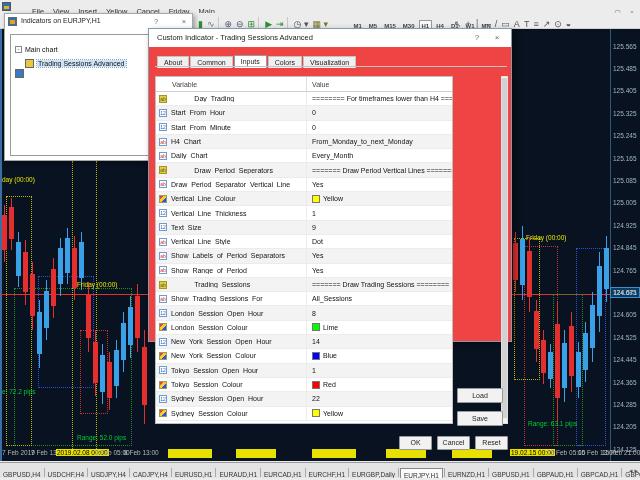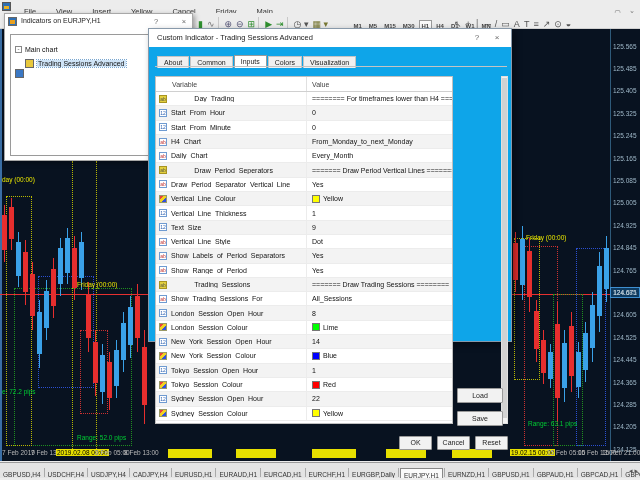--- a/index.html
+++ b/index.html
@@ -2,22 +2,22 @@
 <html><head>
 <meta charset="utf-8">
 <style>
   html,body{margin:0;padding:0;background:#777;}
   *{box-sizing:border-box;font-family:"Liberation Sans",sans-serif;}
   .screen{position:relative;width:640px;height:480px;background:#ececec;overflow:hidden;margin:0 auto;}
   
   .menubar{position:absolute;left:0;top:0;width:640px;height:13px;background:#ececec;}
   .appicon{position:absolute;left:2px;top:2px;width:9px;height:9px;background:#2f6fb2;border:1px solid #555;}
   .appicon:after{content:"";position:absolute;left:1px;top:3px;width:5px;height:3px;background:#e8b020;}
-  .mitem{display:inline-block;margin-left:20px;font-size:7.5px;color:#333;line-height:13px;}
-  .mitem:first-child{margin-left:24px;}
+  .mitem{display:inline-block;margin-left:9px;font-size:7.5px;color:#333;line-height:13px;}
+  .mitem:first-child{margin-left:32px;}
   .wincontrols{position:absolute;right:3px;top:1px;}
   .wc{display:inline-block;width:10px;font-size:7px;color:#777;text-align:center;line-height:10px;}
   
   .toolbar{position:absolute;left:0;top:13px;width:640px;height:16px;background:#ececec;border-bottom:1px solid #d0d0d0;}
   #tbIcons{position:absolute;left:196px;top:0;white-space:nowrap;}
   #tbTf{position:absolute;left:350px;top:1px;white-space:nowrap;}
   #tbTools{position:absolute;left:452px;top:0;white-space:nowrap;}
   .tbtn{display:inline-block;font-size:9px;line-height:15px;color:#555;padding:0 2px;cursor:default;}
   .tsep{display:inline-block;width:4px;height:12px;border-left:1px solid #c8c8c8;margin:0 1px;vertical-align:middle;}
   .tfbtn{display:inline-block;font-size:6px;font-weight:bold;color:#444;line-height:11px;padding:0 2px;margin:0 .5px;border:1px solid transparent;}
@@ -49,21 +49,21 @@
   .treebox{position:absolute;left:5px;top:20px;width:178px;height:122px;background:#fff;border:1px solid #9a9a9a;}
   .trow0{position:absolute;left:4px;top:5px;height:11px;white-space:nowrap;}
   .trow1{position:absolute;left:14px;top:19px;height:11px;white-space:nowrap;}
   .exp{display:inline-block;width:7px;height:7px;border:1px solid #888;font-size:6px;line-height:5px;text-align:center;color:#333;vertical-align:middle;margin-right:3px;background:#fff;}
   .tico{display:inline-block;width:9px;height:9px;vertical-align:middle;margin-right:3px;border:1px solid #666;}
   .tico.chart{background:#3b78c4;}
   .tico.ind{background:#e8c83c;}
   .tlabel{font-size:7px;color:#111;vertical-align:middle;}
   .selhl{background:#cfe4f7;outline:1px dotted #7aa7d0;padding:0 1px;}
   
-  .dialog{position:absolute;left:148px;top:28px;width:364px;height:314px;background:#0ea5e9;border:1px solid #8899aa;box-shadow:3px 3px 7px rgba(0,0,0,.4);}
+  .dialog{position:absolute;left:148px;top:28px;width:364px;height:314px;background:#ef4444;border:1px solid #8899aa;box-shadow:3px 3px 7px rgba(0,0,0,.4);}
   .dtitlebar{position:absolute;left:0;top:0;width:100%;height:18px;background:#fff;}
   .dtitle{position:absolute;left:8px;top:4px;font-size:7.5px;color:#222;white-space:nowrap;}
   .dctl{position:absolute;top:3px;width:16px;text-align:center;font-size:8px;color:#666;line-height:12px;}
   .dtabs{position:absolute;left:8px;top:22px;height:15px;white-space:nowrap;}
   .dtab{display:inline-block;font-size:7px;color:#222;padding:2px 6px 2px 6px;border:1px solid #c4c4c4;border-bottom:none;background:#f0f0f0;margin-right:1px;}
   .dtab.act{background:#fff;position:relative;top:-1px;padding-bottom:3px;border-color:#9a9a9a;}
   .tabline{position:absolute;left:6px;top:37px;width:352px;height:0;border-top:1px solid #c4c4c4;}
   .dtable{position:absolute;left:6px;top:47px;width:298px;height:348px;background:#fff;border:1px solid #c0c0c0;overflow:hidden;}
   .thead{display:flex;height:15px;border-bottom:1px solid #d0d0d0;align-items:center;}
   .thvar{width:150px;padding-left:16px;font-size:7px;color:#444;}

